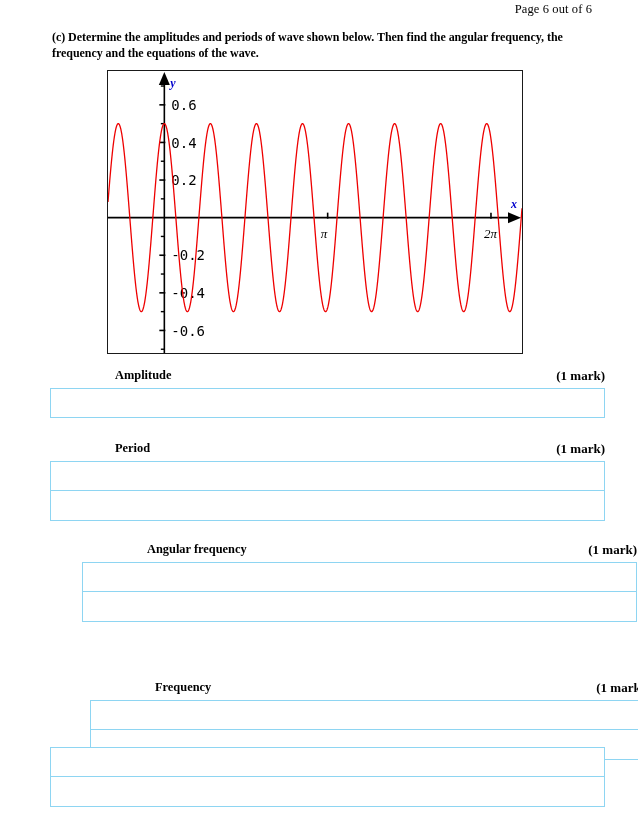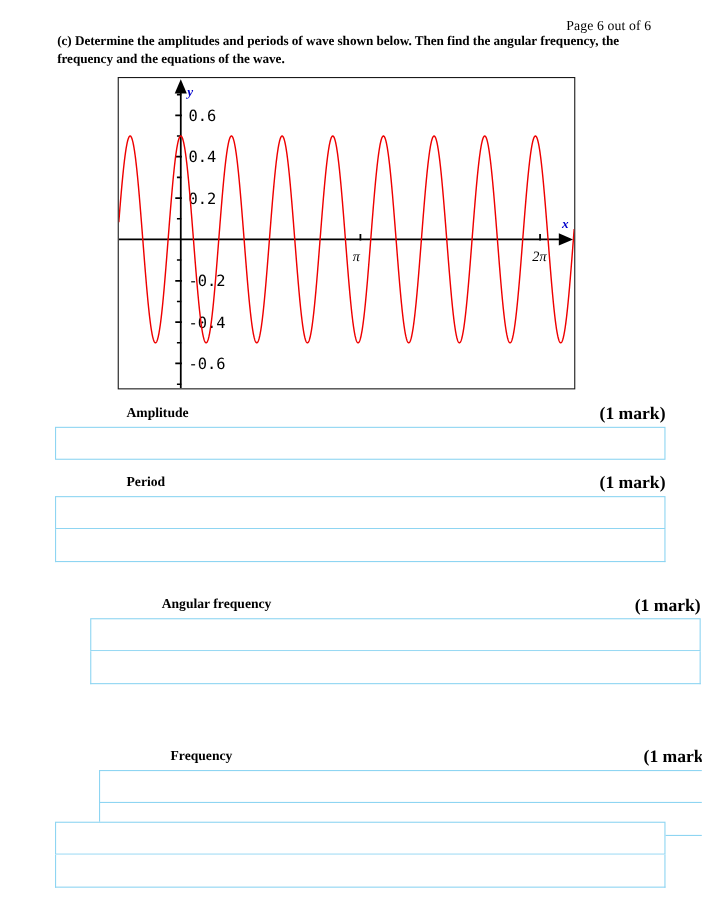--- a/index.html
+++ b/index.html
@@ -12,21 +12,21 @@
     height: 823px;
     position: relative;
     font-family: "Liberation Serif", "DejaVu Serif", serif;
     color: #000000;
     overflow: hidden;
   }
 
   
   .page-header {
     position: absolute;
-    top: 16px;
+    top: 2px;
     right: 46px;
     font-size: 12.5px;
     letter-spacing: 0.1px;
     white-space: nowrap;
   }
 
   
   .question {
     position: absolute;
     left: 52px;
@@ -85,21 +85,21 @@
     left: 65px;
     top: 0;
     font-size: 12.4px;
     font-weight: bold;
     white-space: nowrap;
   }
   .section-marks {
     position: absolute;
     right: 0;
     top: 0;
-    font-size: 16px;
+    font-size: 13px;
     font-weight: bold;
     white-space: nowrap;
   }
   .answer-box {
     box-sizing: border-box;
     width: 555px;
     border: 1px solid #8ed5f2;
     background: #ffffff;
   }
   .answer-box + .answer-box {
@@ -150,21 +150,21 @@
 </div>
 
 <div id="sections-root">
     <div class="section" style="top: 368px;">
       <div class="section-head">
         <div class="section-label">Amplitude</div>
         <div class="section-marks">(1 mark)</div>
       </div>
       <div class="answer-box" style="height: 30px;"></div>
     </div>
-    <div class="section" style="top: 431px;">
+    <div class="section" style="top: 441px;">
       <div class="section-head">
         <div class="section-label">Period</div>
         <div class="section-marks">(1 mark)</div>
       </div>
       <div class="answer-box" style="height: 30px;"></div>
       <div class="answer-box" style="height: 30px;"></div>
     </div>
     <div class="section" style="top: 542px; padding-left: 32px;">
       <div class="section-head">
         <div class="section-label">Angular frequency</div>

